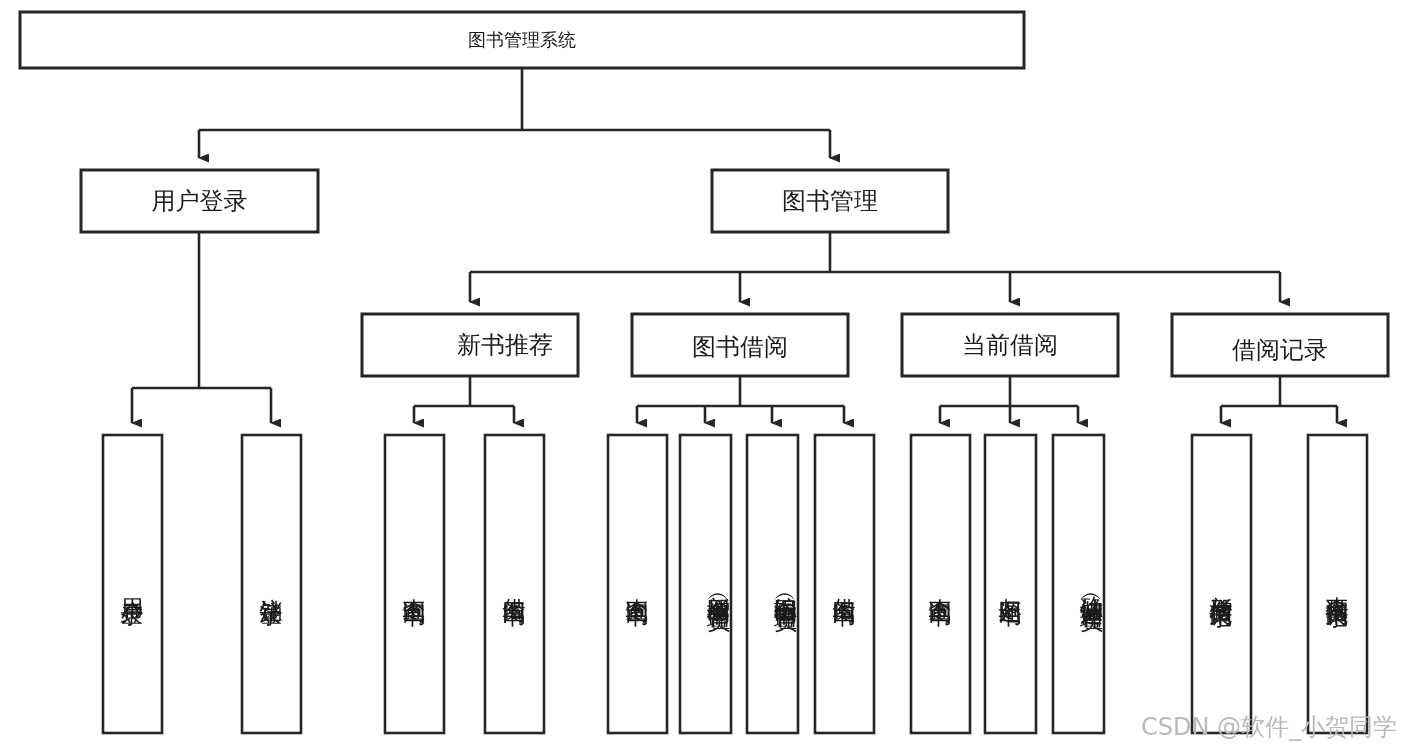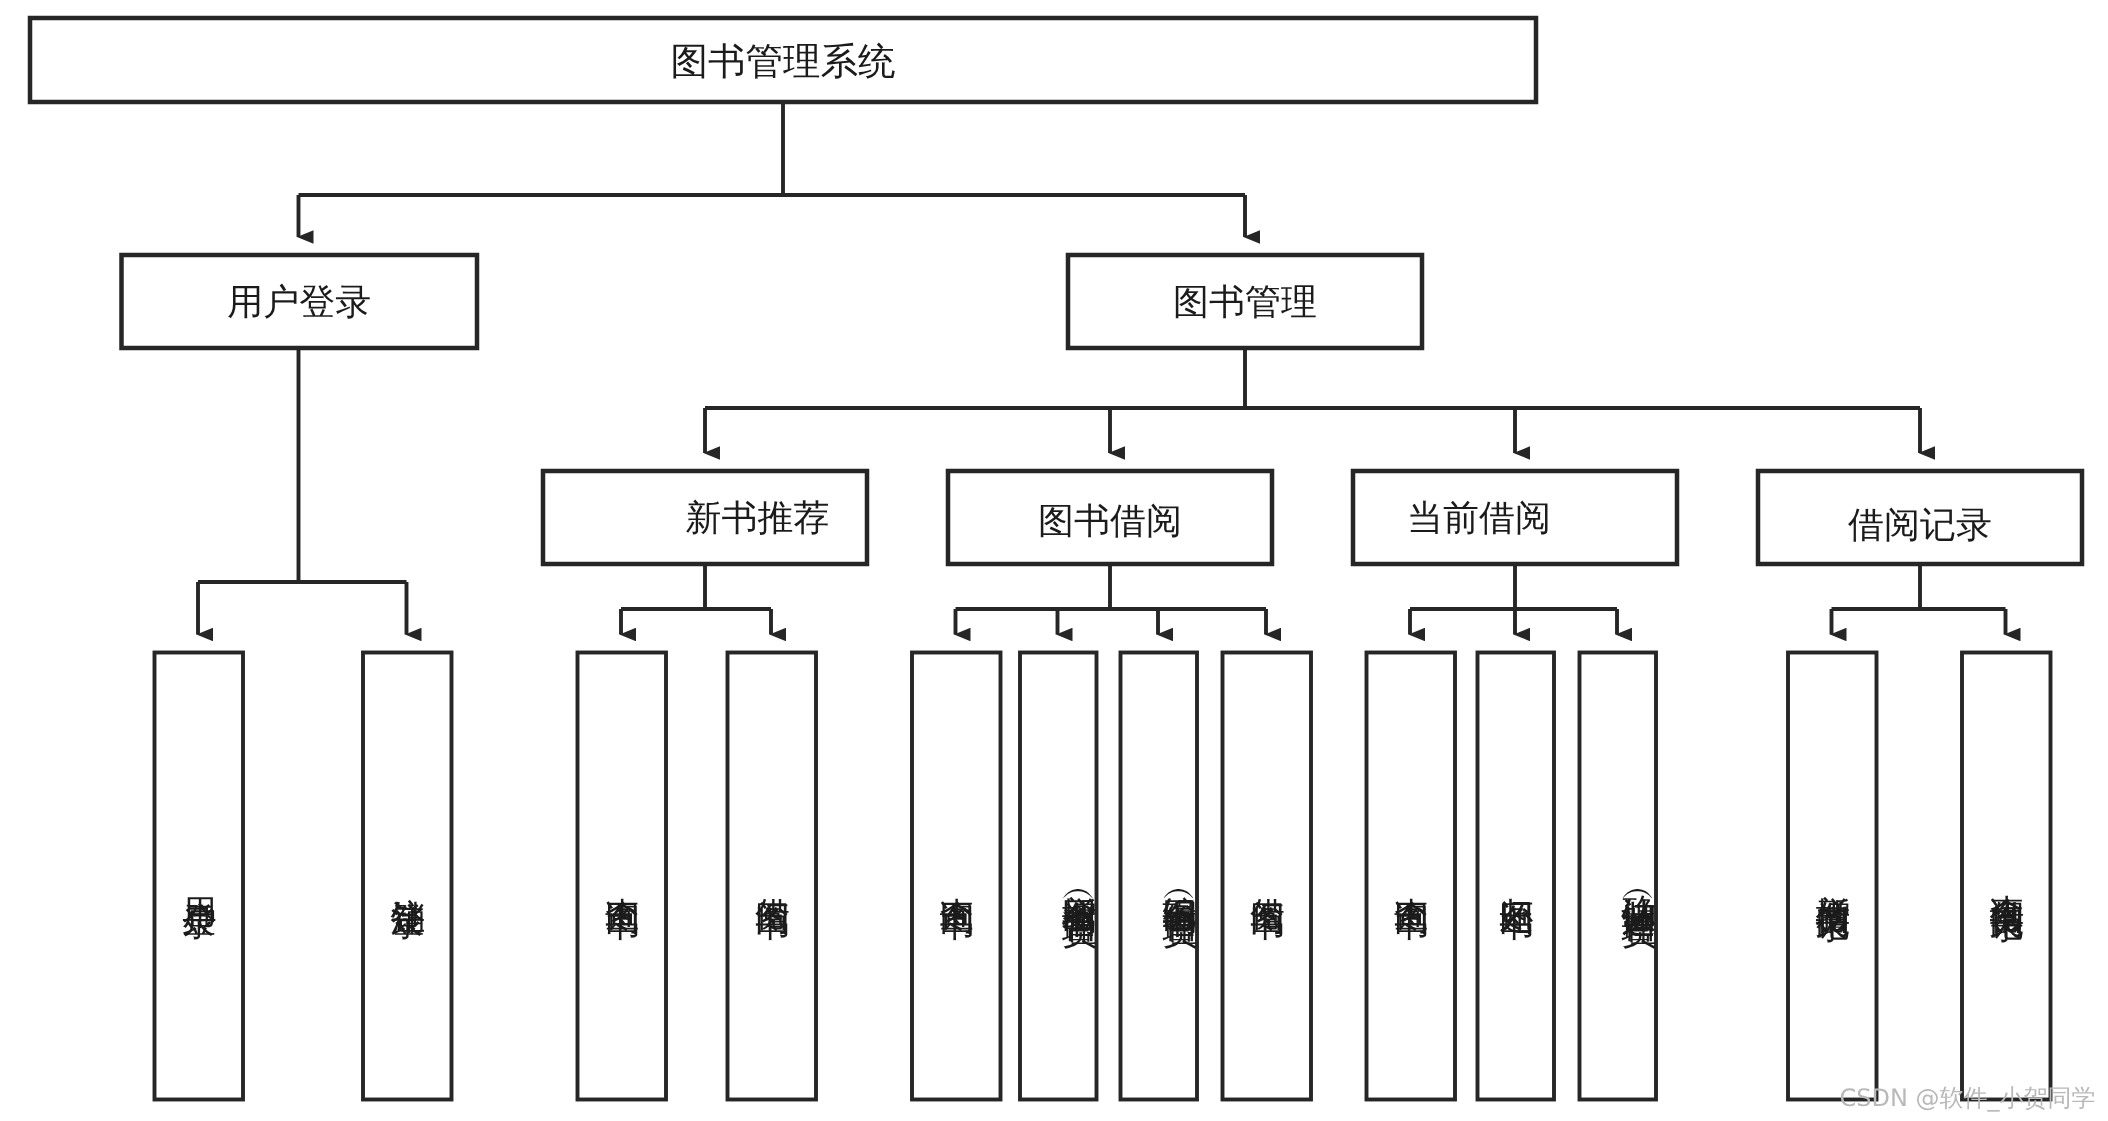--- a/index.html
+++ b/index.html
@@ -63,28 +63,28 @@
     display: flex;
     align-items: center;
     justify-content: center;
     font-family: "DejaVu Sans", "Liberation Sans", sans-serif;
     font-size: 24px;
     color: #1b1b1b;
     white-space: nowrap;
     pointer-events: none;
   }
   .title-label {
-    font-size: 25px;
+    font-size: 18px;
   }
   #watermark {
     position: absolute;
     right: 8px;
     bottom: 4px;
     font-family: "DejaVu Sans", "Liberation Sans", sans-serif;
-    font-size: 16px;
+    font-size: 24px;
     color: #b9b9b9;
     white-space: nowrap;
     pointer-events: none;
   }
 </style>
 </head>
 <body>
 
 <div id="diagram-root">
 
@@ -174,21 +174,21 @@
     <rect class="node-box-thin" x="1308" y="435" width="59" height="298"></rect>
   </svg>
 
   <div class="hlabel-wrap title-label" style="left:20px; top:12px; width:1004px; height:56px;">图书管理系统</div>
 
   <div class="hlabel-wrap" style="left:81px; top:170px; width:237px; height:62px;">用户登录</div>
   <div class="hlabel-wrap" style="left:712px; top:170px; width:236px; height:62px;">图书管理</div>
 
   <div class="hlabel-wrap" style="left:362px; top:314px; width:216px; height:62px;margin-left:35px;">新书推荐</div>
   <div class="hlabel-wrap" style="left:632px; top:316px; width:216px; height:62px;">图书借阅</div>
-  <div class="hlabel-wrap" style="left:878px; top:314px; width:216px; height:62px;">当前借阅</div>
+  <div class="hlabel-wrap" style="left:902px; top:314px; width:216px; height:62px;">当前借阅</div>
   <div class="hlabel-wrap" style="left:1172px; top:314px; width:216px; height:72px;">借阅记录</div>
 
   <div class="vlabel-wrap" style="left:103px; top:435px; width:59px; height:298px;">用户登录</div>
   <div class="vlabel-wrap" style="left:242px; top:435px; width:59px; height:298px;">注销登录</div>
   <div class="vlabel-wrap" style="left:385px; top:435px; width:59px; height:298px;">查询图书</div>
   <div class="vlabel-wrap" style="left:485px; top:435px; width:59px; height:298px;">借阅图书</div>
   <div class="vlabel-wrap" style="left:608px; top:435px; width:59px; height:298px;">查询图书</div>
   <div class="vlabel-wrap" style="left:680px; top:435px; width:51px; height:298px; align-items:flex-start; padding-top:6px; box-sizing:border-box;">新增图书（管理员）</div>
   <div class="vlabel-wrap" style="left:747px; top:435px; width:51px; height:298px; align-items:flex-start; padding-top:6px; box-sizing:border-box;">编辑图书（管理员）</div>
   <div class="vlabel-wrap" style="left:815px; top:435px; width:59px; height:298px;">借阅图书</div>

